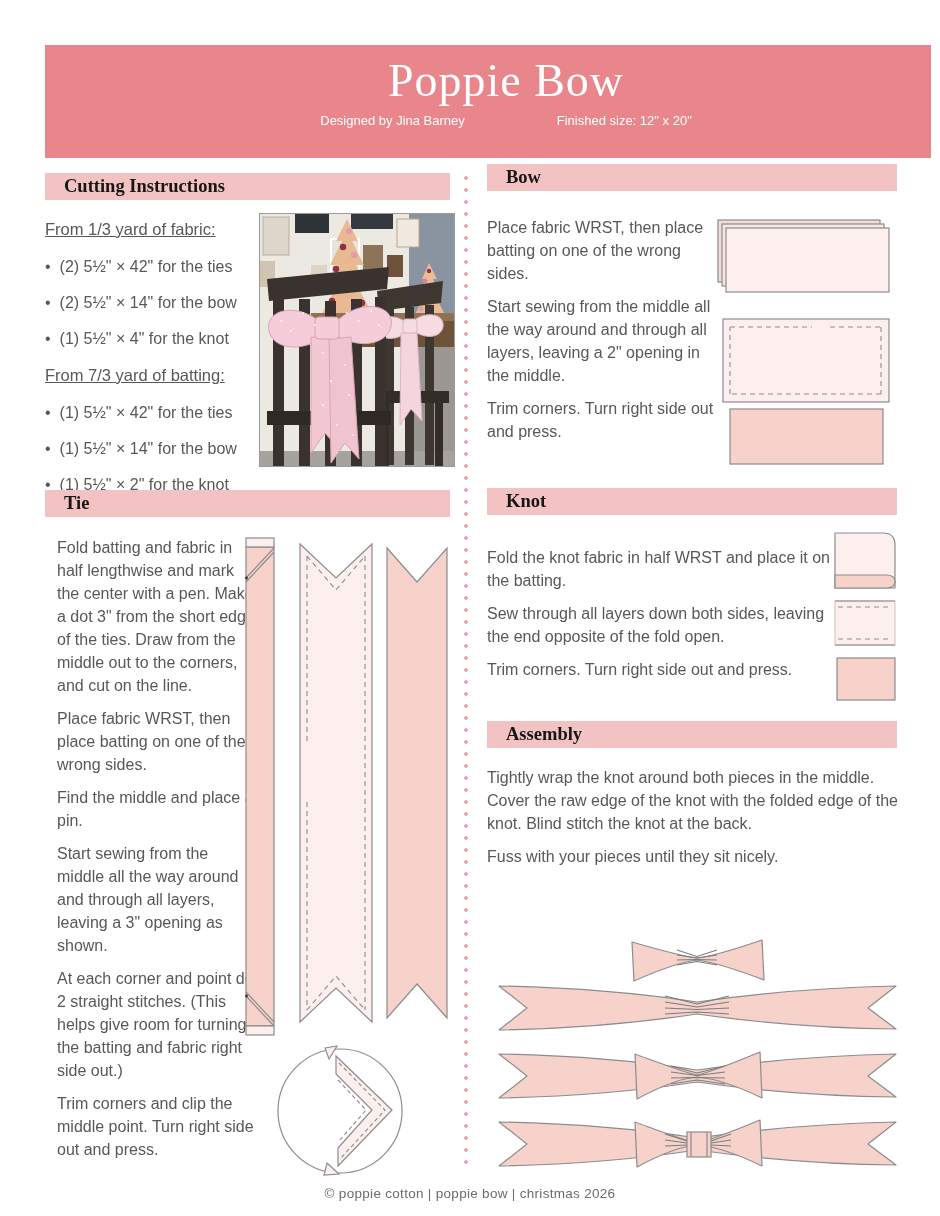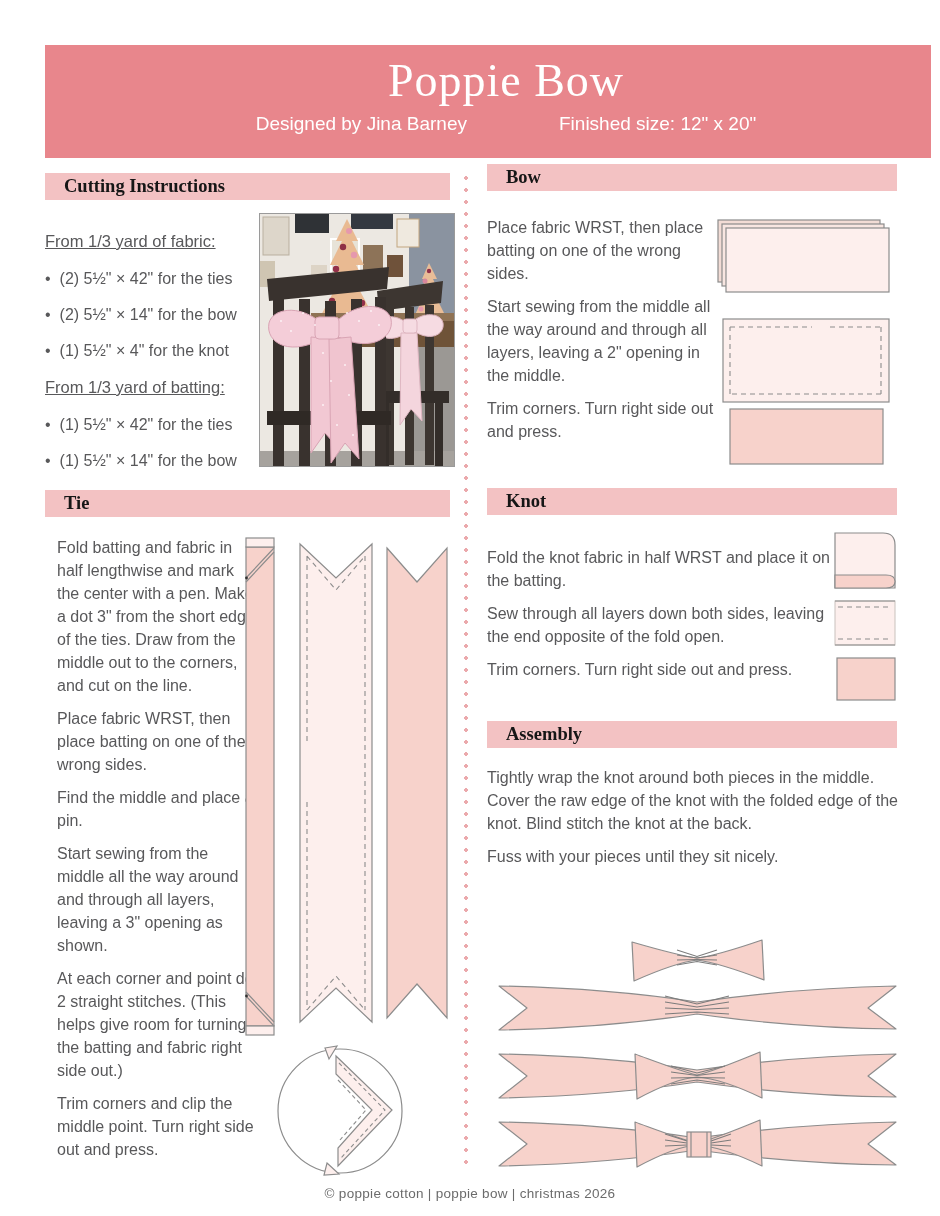--- a/index.html
+++ b/index.html
@@ -7,21 +7,21 @@
     --fill_light:#FDEFED; --fill_medium:#F7D2CB; --fill_back:#F2DCD5;
     --outline:#8C8C8C; --dots:#EBA9AC;
   }
   html,body{margin:0;padding:0;background:#fff;}
   .page{position:relative;width:940px;height:1216px;background:#fff;overflow:hidden;
         font-family:"Liberation Sans",sans-serif;}
   .banner{position:absolute;left:45px;top:45px;width:850px;height:113px;
           background:var(--banner);color:#fff;text-align:center;padding-left:36px;}
   .banner .title{font-family:"Liberation Serif",serif;font-size:46px;line-height:1.1;
           margin-top:11px;font-weight:500;letter-spacing:1px;}
-  .banner .subtitle{display:flex;justify-content:center;gap:92px;font-size:19px;margin-top:6px;}
+  .banner .subtitle{display:flex;justify-content:center;gap:92px;font-size:13px;margin-top:6px;}
   .bar{position:absolute;height:27px;background:var(--section_bar);
        font-family:"Liberation Serif",serif;font-weight:700;font-size:18.5px;color:#161616;
        line-height:26px;padding-left:19px;box-sizing:border-box;}
   .divider{position:absolute;left:464px;top:176px;width:4px;height:996px;
        background-image:radial-gradient(circle at 2px 2px,var(--dots) 1.6px,transparent 1.9px);
        background-size:4px 12px;}
   .txt{position:absolute;color:var(--text);font-size:16px;line-height:23px;}
   .txt p{margin:0 0 10px 0;}
   .ul-label{text-decoration:underline;font-size:16.5px;margin:2px 0 15px;}
   .cut-list{list-style:none;margin:0 0 4px;padding:0;}
@@ -48,28 +48,28 @@
     <div class="subtitle">
       <span>Designed by Jina Barney</span>
       <span>Finished size:  12" x 20"</span>
     </div>
   </header>
 
   <div class="divider"></div>
 
   <div class="bar" style="left:45px;top:173px;width:405px;">Cutting Instructions</div>
 
-  <div class="txt" style="left:45px;top:228px;width:214px;">
+  <div class="txt" style="left:45px;top:216px;width:214px;">
     <div class="ul-label">From 1/3 yard of fabric:</div>
     <ul class="cut-list">
       <li>(2) 5½" × 42" for the ties</li>
       <li>(2) 5½" × 14" for the bow</li>
       <li>(1) 5½" × 4" for the knot</li>
     </ul>
-    <div class="ul-label">From 1/3 yard of batting:</div>
+    <div class="ul-label">From 7/3 yard of batting:</div>
     <ul class="cut-list">
       <li>(1) 5½" × 42" for the ties</li>
       <li>(1) 5½" × 14" for the bow</li>
       <li>(1) 5½" × 2" for the knot</li>
     </ul>
   </div>
 
   <svg class="dg" style="left:259px;top:213px;" width="196" height="254" viewBox="0 0 196 254">
     <rect width="196" height="254" fill="#ece8e2"></rect>
     <rect x="150" y="0" width="46" height="160" fill="#8a93a0"></rect>

